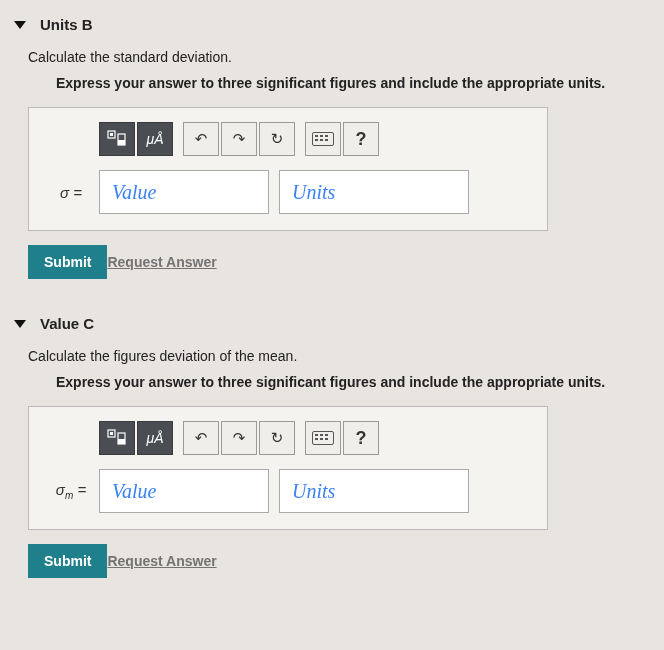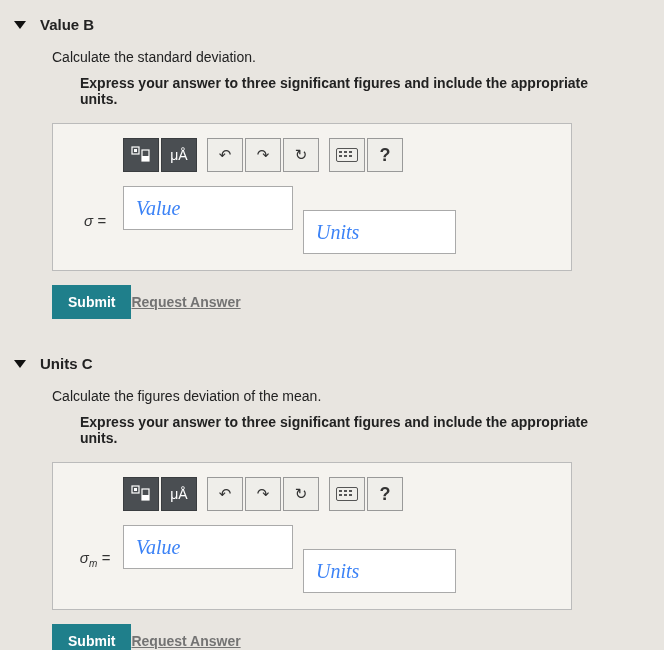--- a/index.html
+++ b/index.html
@@ -24,21 +24,21 @@
     width: 0; height: 0;
     border-left: 6px solid transparent;
     border-right: 6px solid transparent;
     border-top: 8px solid #111;
   }
   .part-title {
     font-weight: bold;
     font-size: 15px;
   }
   .body {
-    padding: 0 52px;
+    padding: 0 28px;
   }
   .prompt1 {
     font-size: 14px;
     margin-bottom: 10px;
   }
   .prompt2 {
     font-size: 14px;
     font-weight: bold;
     margin-bottom: 16px;
     margin-left: 28px;
@@ -64,20 +64,21 @@
     display: flex;
     align-items: center;
     justify-content: center;
     font-size: 15px;
     color: #333;
   }
   .tb-btn.dark {
     background: #4a4e52;
     color: #fff;
     border-color: #3a3d40;
+    font-style: italic;
   }
   .tb-btn.dark svg { display:block; }
   .tb-ua { font-size: 14px; }
   .tb-spacer { width: 6px; }
   .tb-help { font-size: 18px; font-weight: bold; }
   .input-row {
     display: flex;
     align-items: stretch;
     gap: 0;
   }
@@ -97,21 +98,21 @@
     height: 44px;
     display: flex;
     align-items: center;
     padding: 0 12px;
     font-size: 20px;
     font-style: italic;
     color: #3b82f6;
     font-family: Georgia, 'Times New Roman', serif;
   }
   .value-field { width: 170px; }
-  .units-field { width: 153px; margin-left: 10px; margin-top: 24px; }
+  .units-field { width: 190px; margin-left: 10px; }
   .actions {
     margin-top: 14px;
     display: flex;
     align-items: center;
     gap: 0;
   }
   .submit-btn {
     background: #1f7f8b;
     color: #fff;
     border: none;
@@ -147,21 +148,21 @@
       linear-gradient(#555,#555) 10px 4px/3px 2px no-repeat,
       linear-gradient(#555,#555) 2px 8px/10px 2px no-repeat;
   }
 </style>
 </head>
 <body>
 
 <div class="section">
   <div class="part-header">
     <div class="caret"></div>
-    <div class="part-title">Value B</div>
+    <div class="part-title">Units B</div>
   </div>
   <div class="body">
     <p class="prompt1">Calculate the standard deviation.</p>
     <p class="prompt2">Express your answer to three significant figures and include the appropriate units.</p>
 
     <div class="answer-box">
       <div class="toolbar">
         <div class="tb-btn dark">
           <svg width="20" height="18" viewBox="0 0 20 18">
             <rect x="1" y="1" width="7" height="7" fill="none" stroke="#fff" stroke-width="1.2"></rect>
@@ -191,21 +192,21 @@
     <div class="actions">
       <button class="submit-btn">Submit</button>
       <span class="request-link">Request Answer</span>
     </div>
   </div>
 </div>
 
 <div class="section">
   <div class="part-header">
     <div class="caret"></div>
-    <div class="part-title">Units C</div>
+    <div class="part-title">Value C</div>
   </div>
   <div class="body">
     <p class="prompt1">Calculate the figures deviation of the mean.</p>
     <p class="prompt2">Express your answer to three significant figures and include the appropriate units.</p>
 
     <div class="answer-box">
       <div class="toolbar">
         <div class="tb-btn dark">
           <svg width="20" height="18" viewBox="0 0 20 18">
             <rect x="1" y="1" width="7" height="7" fill="none" stroke="#fff" stroke-width="1.2"></rect>

